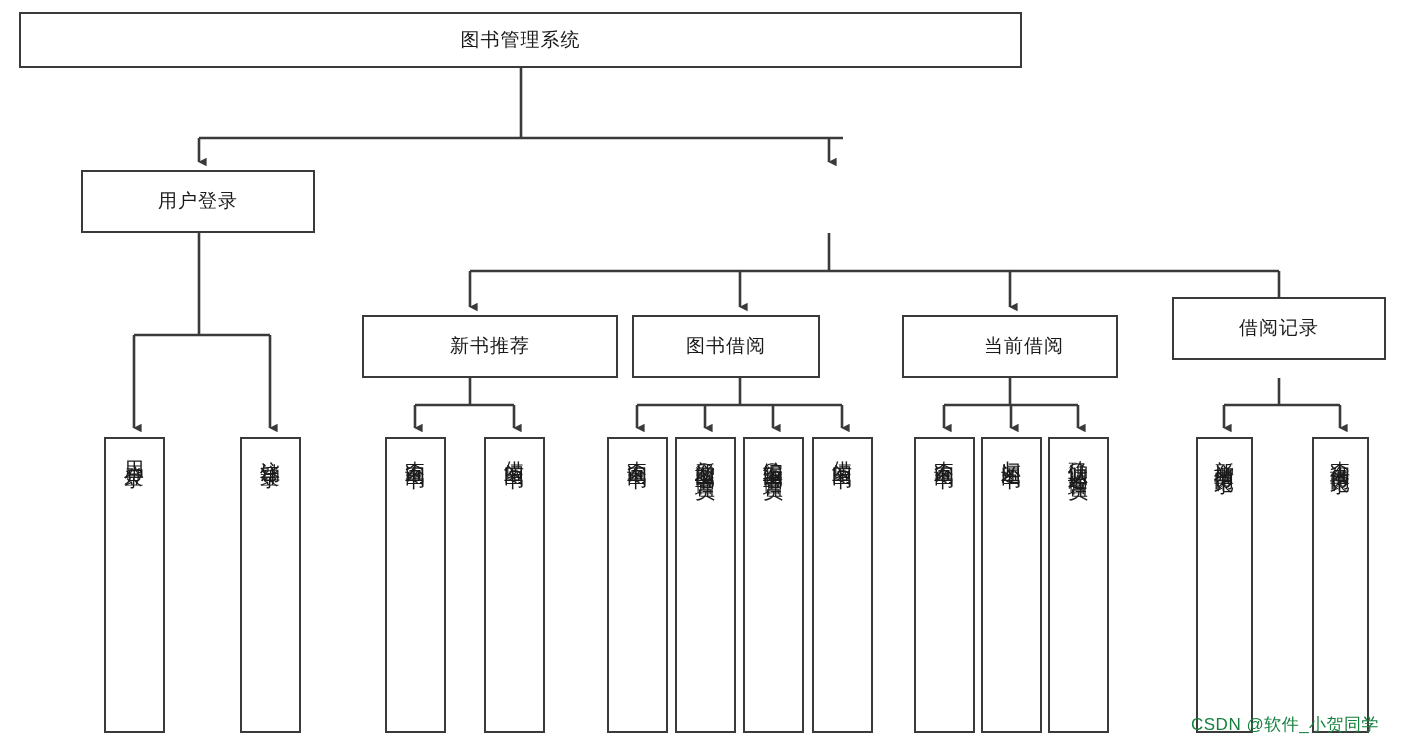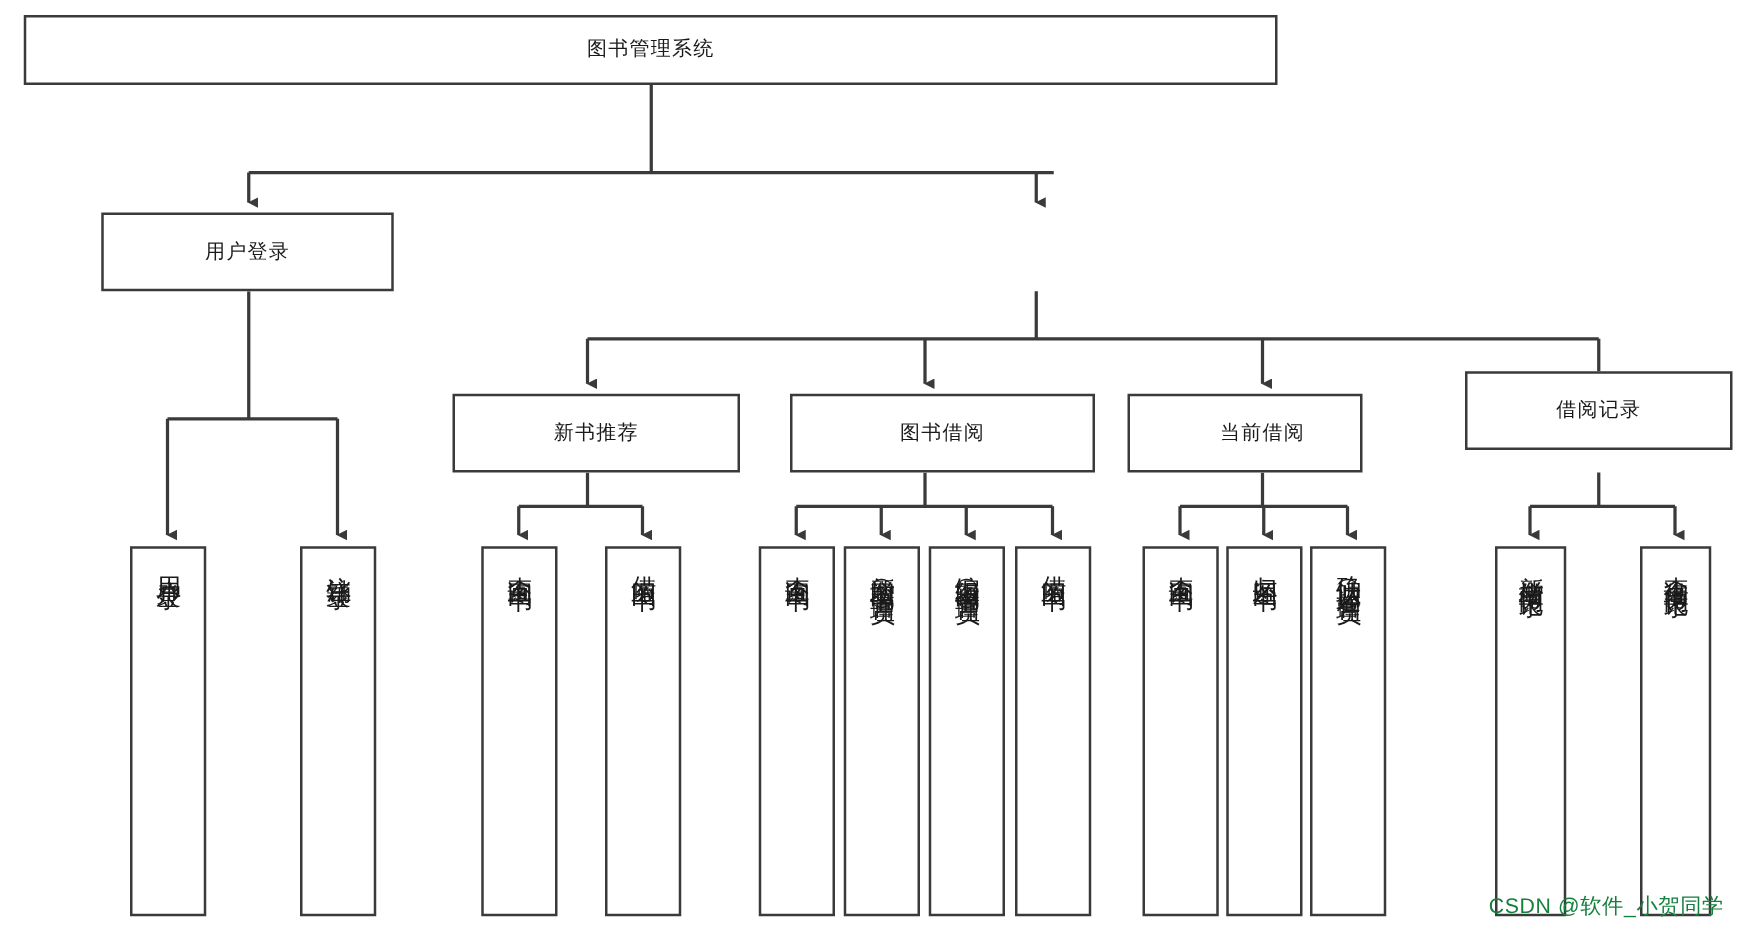--- a/index.html
+++ b/index.html
@@ -25,21 +25,21 @@
     position: absolute;
     box-sizing: border-box;
     border: 2.5px solid #3a3a3a;
     background: #ffffff;
     display: flex;
     align-items: center;
     justify-content: center;
     color: #1a1a1a;
   }
   .node-label {
-    font-size: 16px;
+    font-size: 19px;
     letter-spacing: 1px;
     line-height: 1.1;
     white-space: nowrap;
     text-align: center;
   }
   .leaf-box {
     position: absolute;
     box-sizing: border-box;
     border: 2.5px solid #3a3a3a;
     background: #ffffff;
@@ -132,27 +132,27 @@
   </svg>
 
   <div class="node-box" style="left:19px; top:12px; width:1003px; height:56px;">
     <span class="node-label">图书管理系统</span>
   </div>
 
   <div class="node-box" style="left:81px; top:170px; width:234px; height:63px;">
     <span class="node-label">用户登录</span>
   </div>
 
-  <div class="node-box" style="left:362px; top:315px; width:230px; height:63px;">
+  <div class="node-box" style="left:362px; top:315px; width:256px; height:63px;">
     <span class="node-label">新书推荐</span>
   </div>
-  <div class="node-box" style="left:632px; top:315px; width:244px; height:63px;">
+  <div class="node-box" style="left:632px; top:315px; width:188px; height:63px;">
     <span class="node-label">图书借阅</span>
   </div>
-  <div class="node-box" style="left:902px; top:315px; width:188px; height:63px;padding-left:28px;">
+  <div class="node-box" style="left:902px; top:315px; width:216px; height:63px;padding-left:28px;">
     <span class="node-label">当前借阅</span>
   </div>
   <div class="node-box" style="left:1172px; top:297px; width:214px; height:63px;">
     <span class="node-label">借阅记录</span>
   </div>
 
   <div class="leaf-box" style="left:104px; top:437px; width:61px; height:296px;">
     <span class="leaf-label">用户登录</span>
   </div>
   <div class="leaf-box" style="left:240px; top:437px; width:61px; height:296px;">

